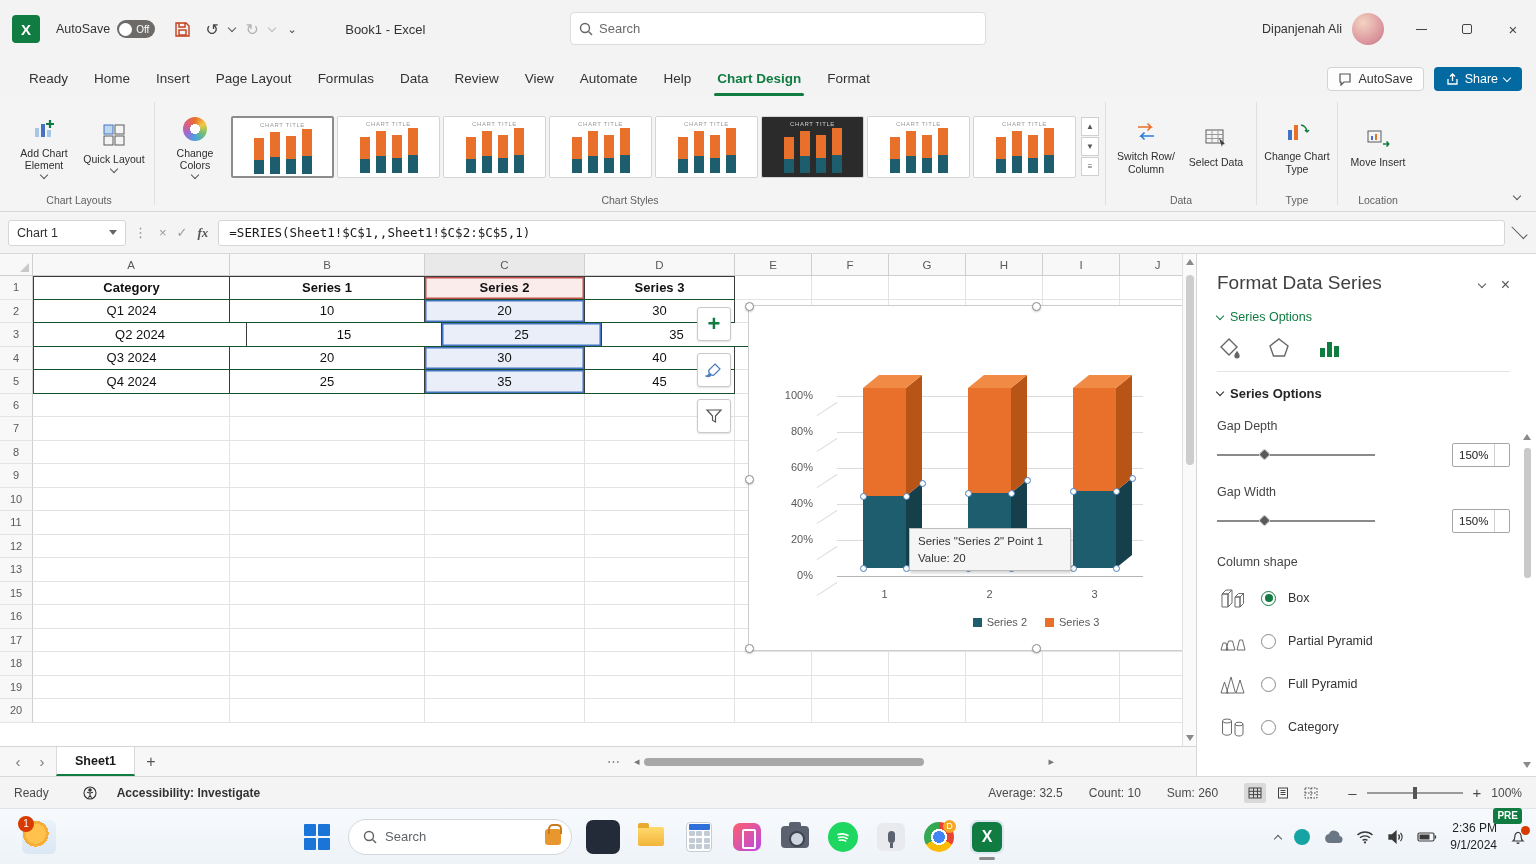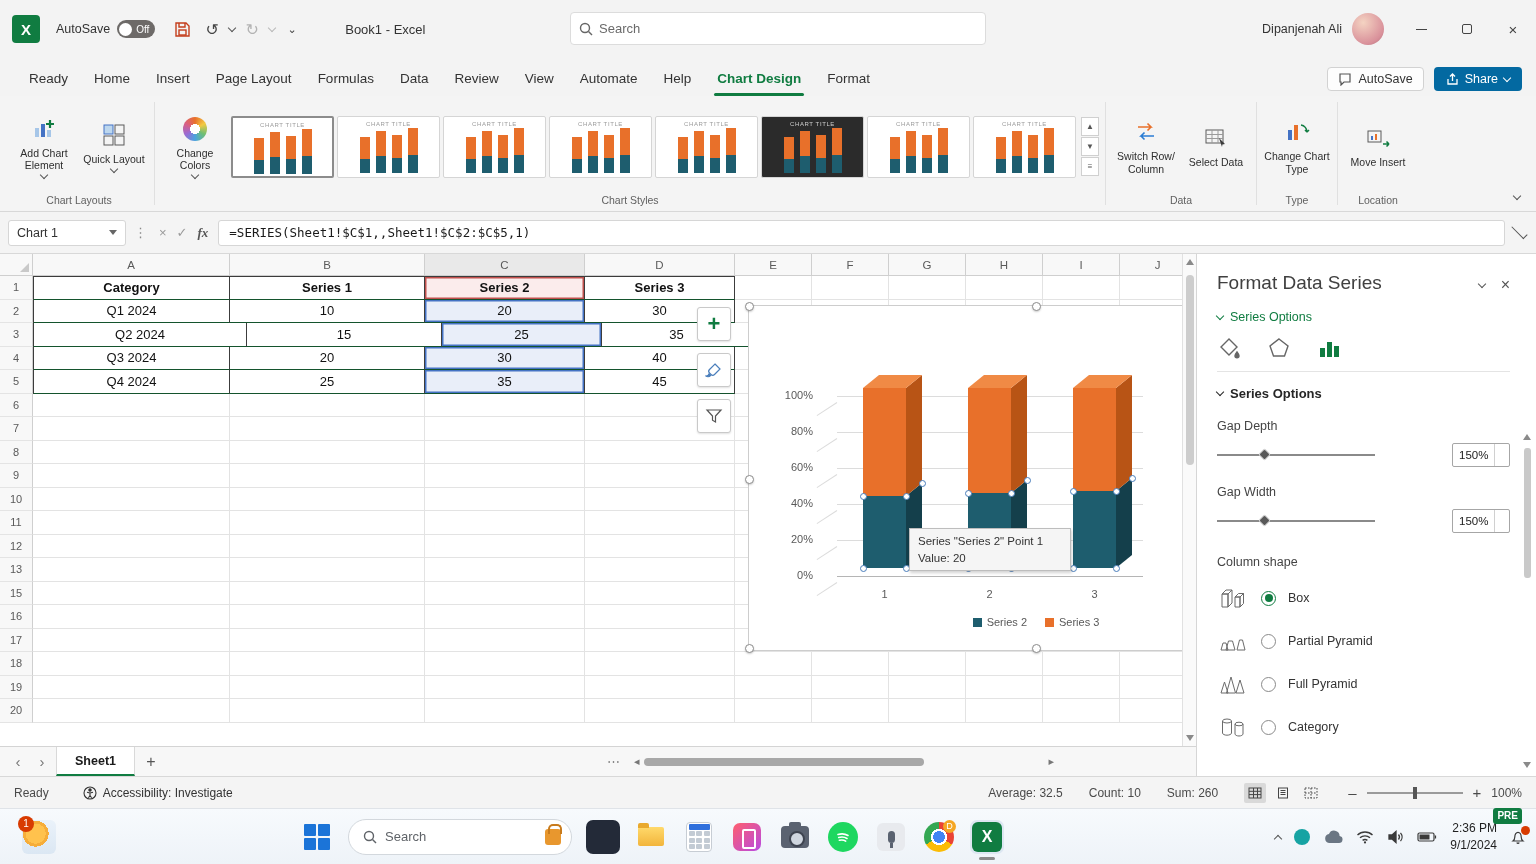--- a/index.html
+++ b/index.html
@@ -154,21 +154,21 @@
 .radio.on{border-color:#107c41}
 .radio.on::after{content:"";position:absolute;inset:2.5px;border-radius:50%;background:#107c41}
 .shape-lb{font-size:12.5px;color:#333}
 .fp-scroll{position:absolute;right:3px;top:180px;bottom:8px;width:12px;display:flex;flex-direction:column;align-items:center}
 .fp-scroll .tri-up{width:0;height:0;border-left:4px solid transparent;border-right:4px solid transparent;border-bottom:6px solid #8a8a8a}
 .fp-scroll .fthumb{width:7px;height:130px;background:#c9c9c9;border-radius:3px;margin-top:8px}
 .fp-scroll .tri-dn{margin-top:auto;width:0;height:0;border-left:4px solid transparent;border-right:4px solid transparent;border-top:6px solid #8a8a8a}
 
 
 .statusbar{height:32px;background:#f4f4f4;border-top:1px solid #d8d8d8;display:flex;align-items:center;padding:0 14px;font-size:12px;color:#4a4a4a;flex:0 0 auto}
-.sb-acc{display:flex;align-items:flex-start;gap:6px;margin-left:34px;font-weight:normal;color:#333}
+.sb-acc{display:flex;align-items:flex-start;gap:20px;margin-left:34px;font-weight:bold;color:#333}
 .sb-right{margin-left:auto;display:flex;align-items:center;gap:26px}
 .sb-views{display:flex;gap:6px}
 .sb-views .vic{width:22px;height:20px;display:flex;align-items:center;justify-content:center;border-radius:2px}
 .sb-views .vic.active{background:#d9d9d9}
 .zoomctl{display:flex;align-items:center;gap:10px}
 .ztrack{position:relative;width:96px;height:12px}
 .ztrack .zline{position:absolute;left:0;right:0;top:5px;height:2px;background:#9a9a9a}
 .ztrack .zthumb{position:absolute;left:46px;top:0;width:4px;height:12px;background:#555}
 
 

